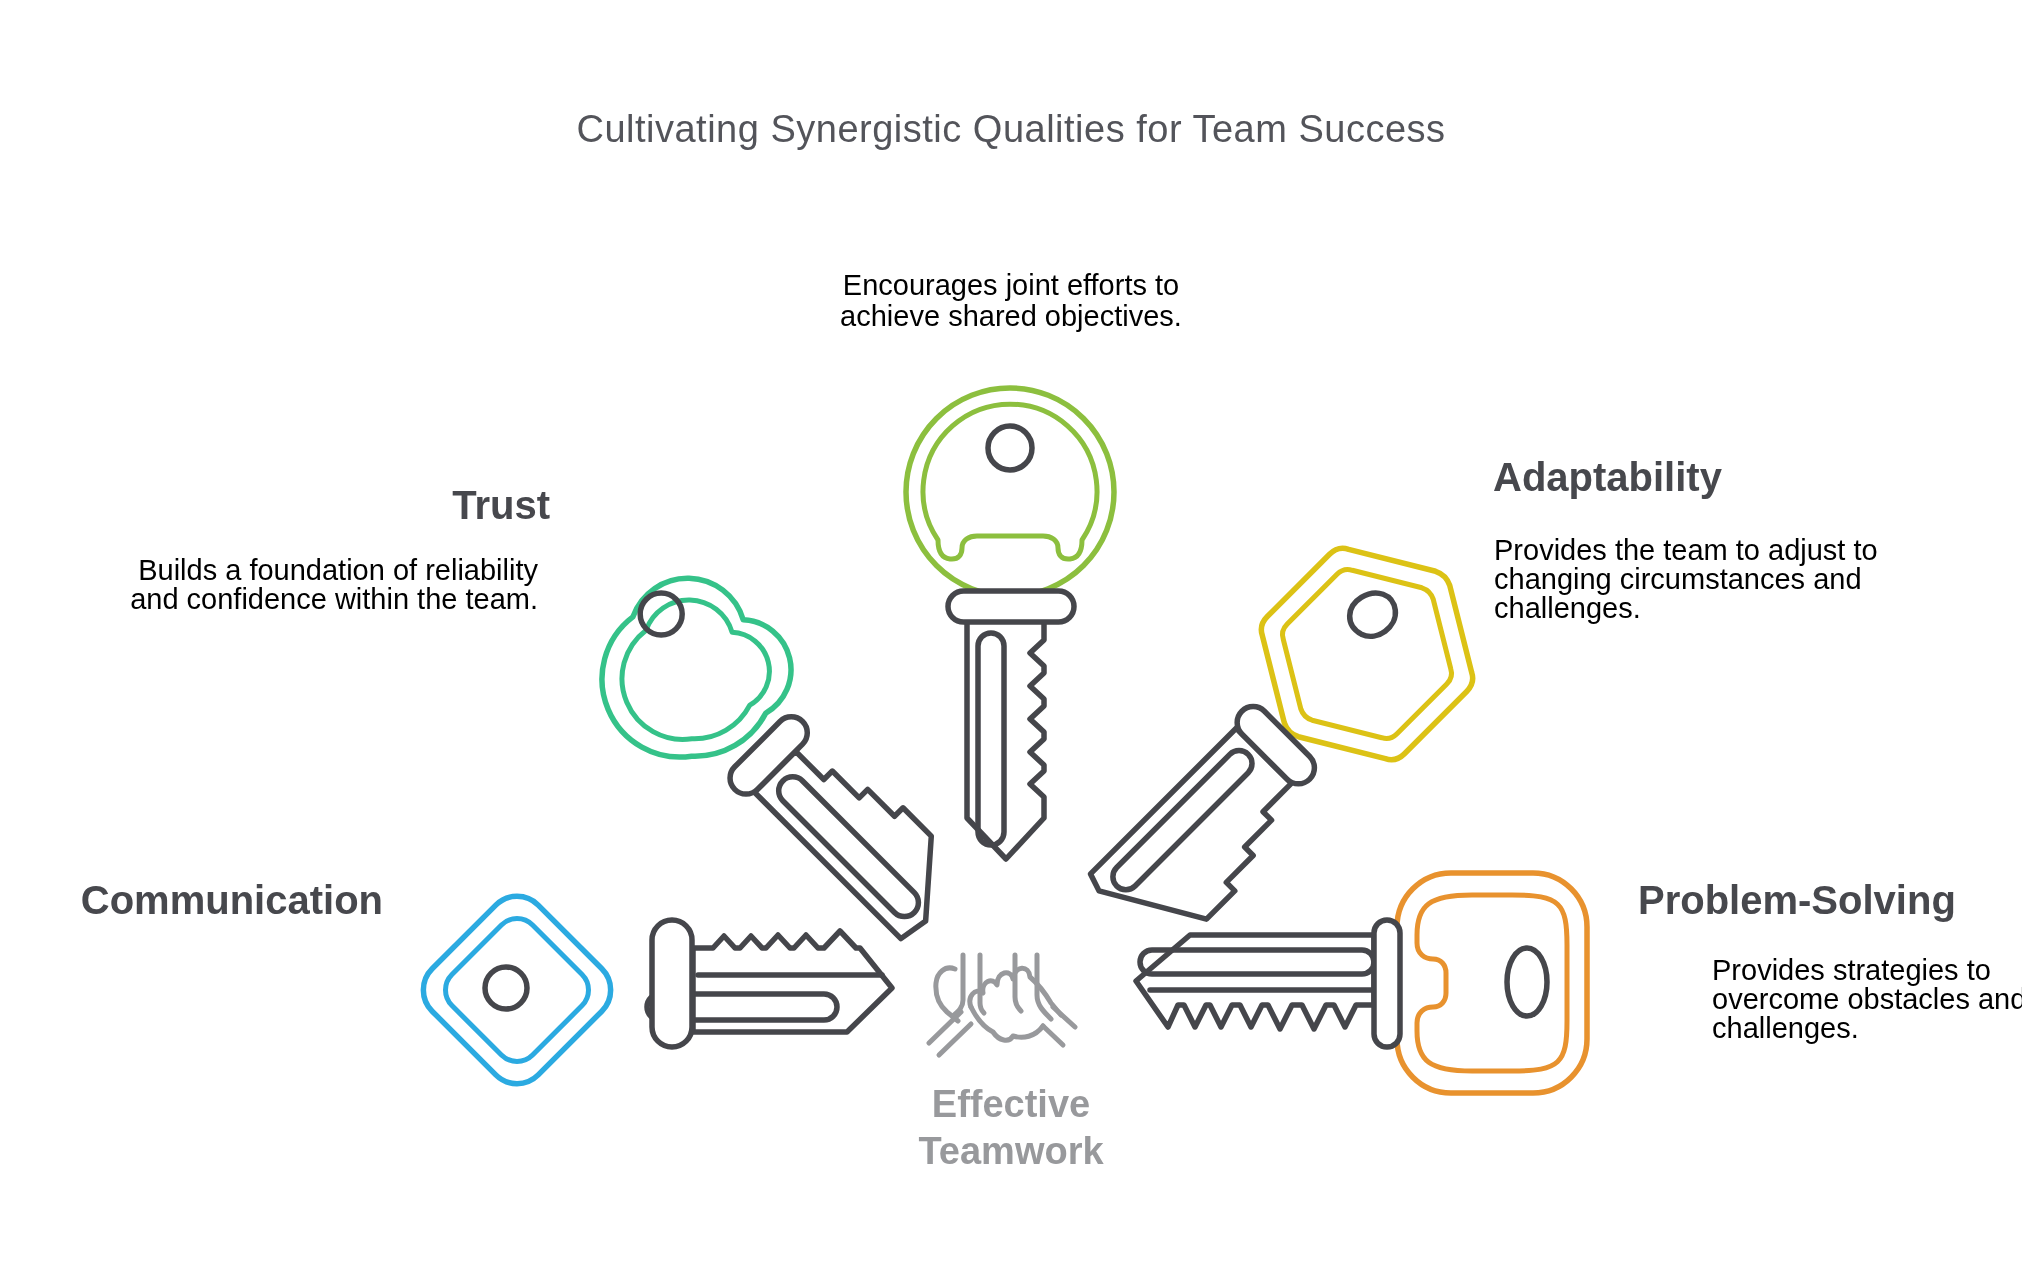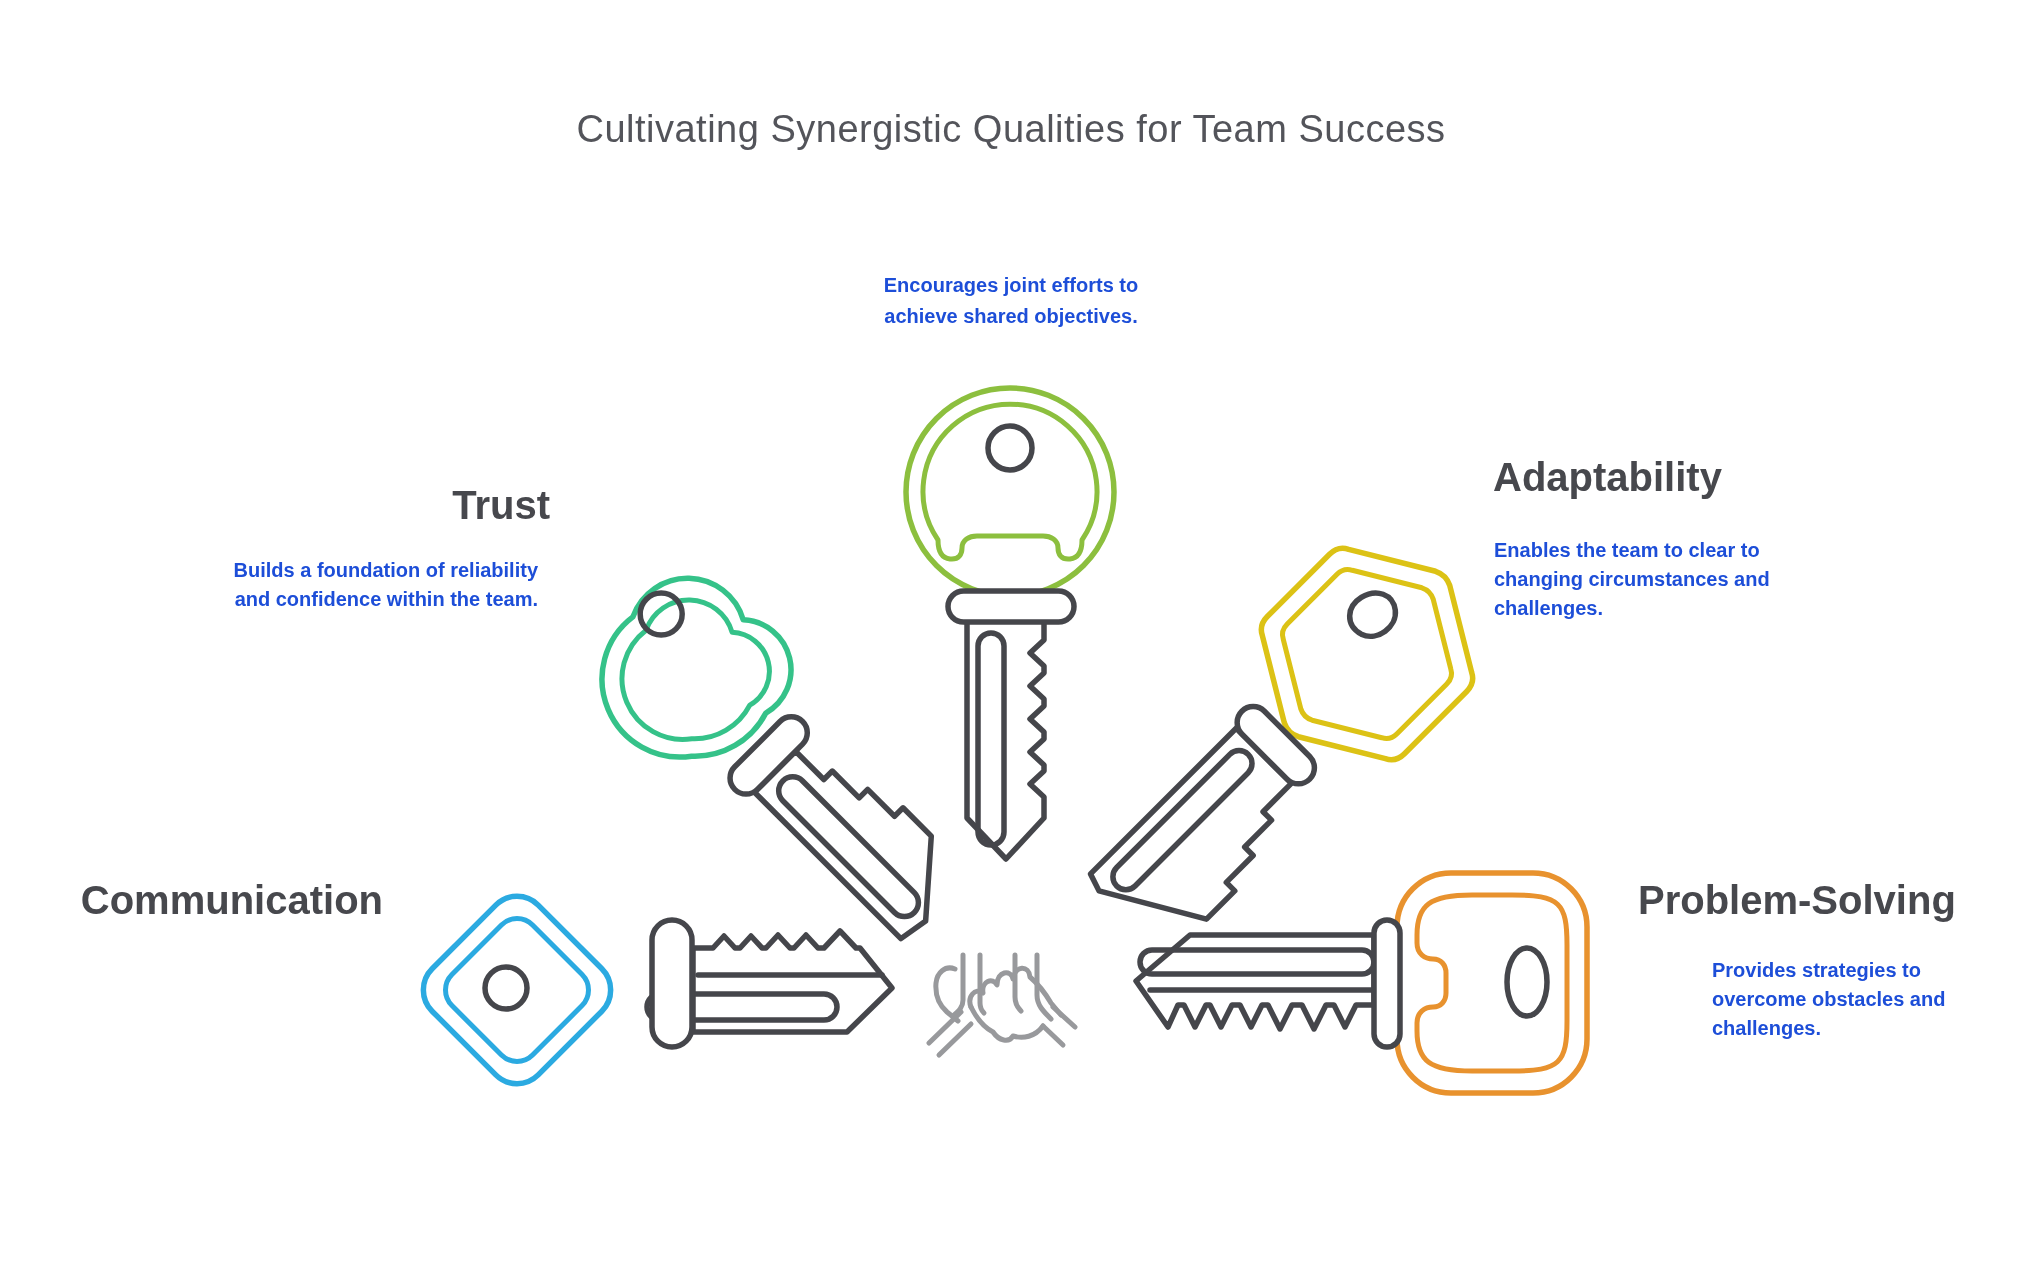--- a/index.html
+++ b/index.html
@@ -1,21 +1,21 @@
 <!DOCTYPE html>
 <html><head>
 <meta charset="utf-8">
 <style>
   html,body{margin:0;padding:0;background:#fff;}
   .canvas{position:relative;width:2022px;height:1276px;background:#ffffff;overflow:hidden;
           font-family:"Liberation Sans",sans-serif;}
   .abs{position:absolute;}
   .title{font-size:38px;font-weight:400;color:#53545a;letter-spacing:0.5px;white-space:nowrap;}
   .hd{font-size:40px;font-weight:700;color:#47484d;white-space:nowrap;}
-  .ds{font-size:20px;font-weight:700;color:#1d4ed8;line-height:29px;}
+  .ds{font-size:29px;font-weight:400;color:#000000;line-height:29px;}
   .ds div{white-space:nowrap;}
   .center-x{left:50%;transform:translateX(-50%);}
   .txt-r{text-align:right;}
   .txt-c{text-align:center;}
   .et{font-size:38px;font-weight:700;color:#98999c;line-height:47px;text-align:center;}
   svg{display:block;overflow:visible;}
   .rot45{transform:rotate(45deg);}
   .rotm45{transform:rotate(-45deg);}
 </style>
 </head>
@@ -61,21 +61,21 @@
         <path fill="#ffffff" d="M 240,98 L 280,98 L 280,86 L 318,86 L 318,74 L 356,74 L 356,62 L 396,62 L 452,126 L 447,156 L 240,156 Z"></path>
         <rect x="252" y="114" width="186" height="28" rx="14"></rect>
         <rect x="208" y="72" width="32" height="96" rx="16" fill="#ffffff"></rect>
         <circle cx="48" cy="96" r="21"></circle>
       </g>
     </svg>
   </div>
 
   <div class="abs hd" style="left:1493px;top:455px;">Adaptability</div>
   <div class="abs ds" style="left:1494px;top:536px;">
-    <div>Enables the team to clear to</div>
+    <div>Provides the team to adjust to</div>
     <div>changing circumstances and</div>
     <div>challenges.</div>
   </div>
 
   <div class="abs" style="left:922px;top:534px;width:560px;height:250px;">
     <svg class="rotm45" style="transform-origin:445px 120px;" width="560" height="250" viewBox="0 0 560 250">
       <g fill="none" stroke-width="5.5" stroke-linecap="round" stroke-linejoin="round" stroke="#dcc215">
         <path fill="#ffffff" d="M 338,110 Q 333,120 338,130 L 384,207 Q 389,217 401,217 L 489,217 Q 501,217 506,207 L 552,130 Q 557,120 552,110 L 506,33 Q 501,23 489,23 L 401,23 Q 389,23 384,33 Z"></path>
         <path transform="translate(89,24) scale(0.8)" stroke-width="6.3" d="M 338,110 Q 333,120 338,130 L 384,207 Q 389,217 401,217 L 489,217 Q 501,217 506,207 L 552,130 Q 557,120 552,110 L 506,33 Q 501,23 489,23 L 401,23 Q 389,23 384,33 Z"></path>
       </g>
@@ -134,14 +134,18 @@
       <path d="M 30,14 C 20,10 12,18 11,28 C 10,40 14,50 22,57 L 33,66"></path>
       <path d="M 14,100 L 46,69"></path>
       <path d="M 4,88 L 36,57"></path>
       <path d="M 46,52 C 42,42 50,32 58,38 C 56,26 68,22 72,30 C 72,16 86,14 88,24 C 90,10 104,10 105,22 C 112,28 120,38 126,48 L 136,60"></path>
       <path d="M 46,52 C 52,64 58,72 68,77 C 74,86 84,88 88,81 C 98,84 110,82 118,71"></path>
       <path d="M 128,52 L 150,72"></path>
       <path d="M 118,71 L 138,90"></path>
     </g>
   </svg>
 
+  <div class="abs et center-x" style="top:1081px;">
+    <div>Effective</div>
+    <div>Teamwork</div>
+  </div>
 
 </div>
 
 </body></html>

